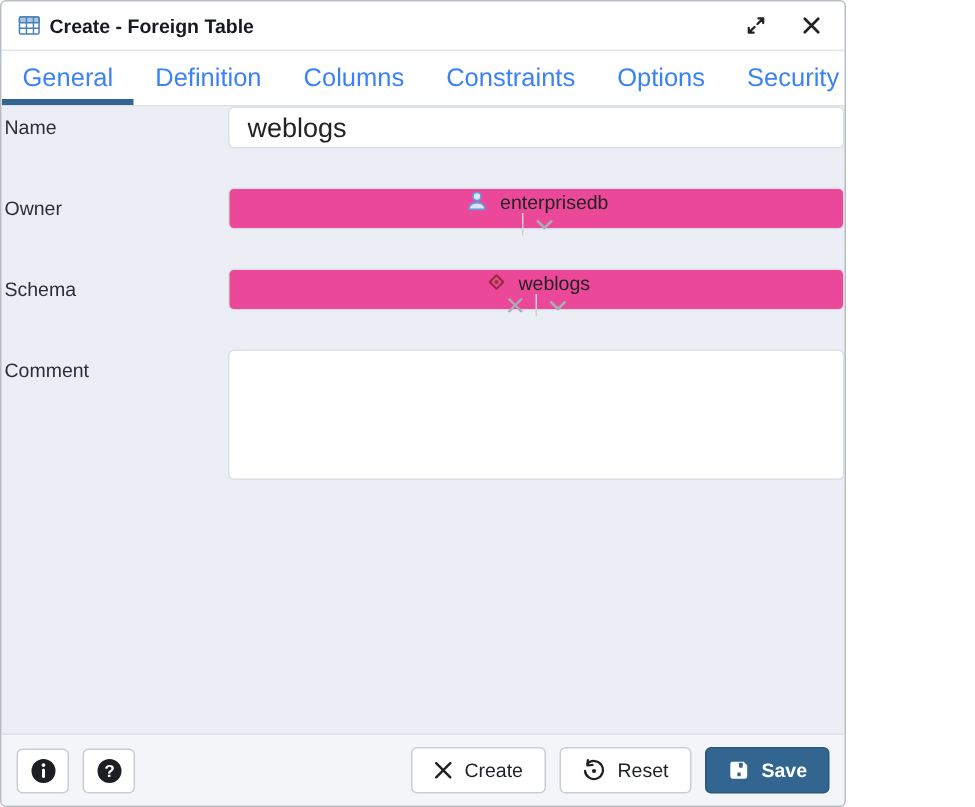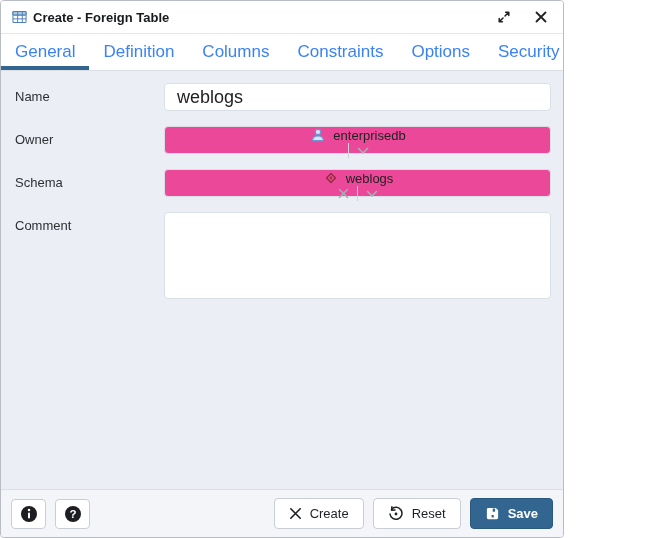--- a/index.html
+++ b/index.html
@@ -37,21 +37,21 @@
   .tab {
     border: none; background: none; cursor: pointer;
     padding: 0 14px;
     font-family: Liberation Sans, sans-serif;
     font-size: 17px; color: #3b82f6;
     display: flex; align-items: center;
   }
   .tab.active { box-shadow: inset 0 -4px 0 0 #326690; }
 
   
-  .content { flex: 1; padding: 12px; display: flex; flex-direction: column; gap: 15px; }
+  .content { flex: 1; display: flex; flex-direction: column; gap: 26px; }
   .form-row { display: flex; align-items: flex-start; }
   .form-label {
     flex: none; width: 151px;
     font-size: 13px; color: #2c3034;
     padding: 6px 10px 0 2px;
   }
   .form-field { flex: 1; min-width: 0; }
 
   .text-input {
     width: 100%; height: 28px;

